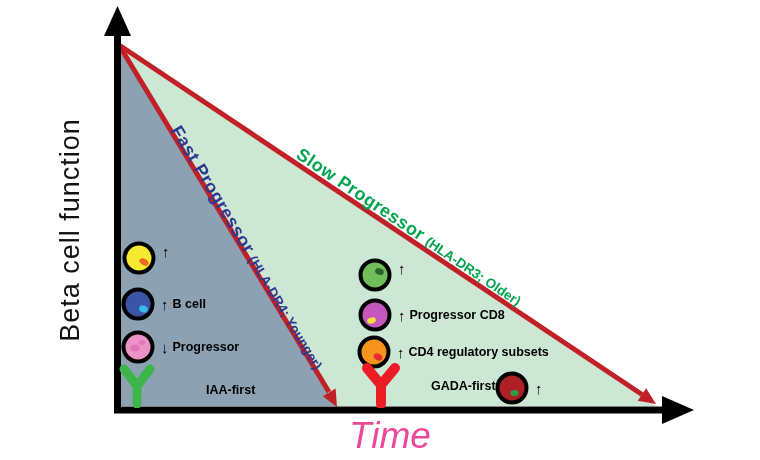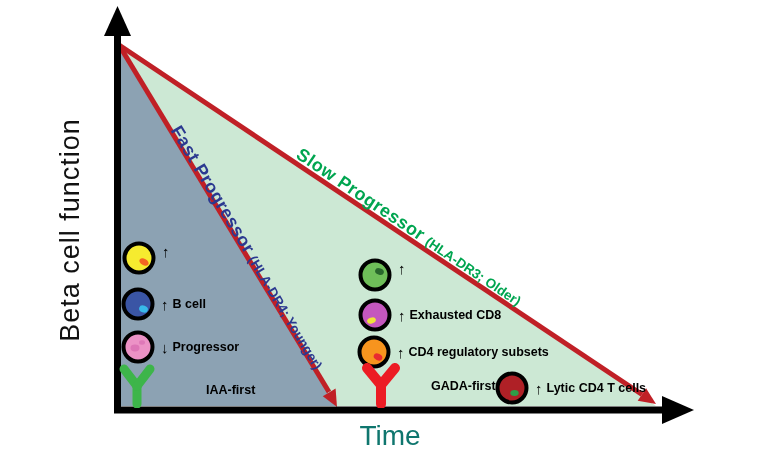--- a/index.html
+++ b/index.html
@@ -21,21 +21,21 @@
   .c-exh{fill:var(--exhausted-cd8);}    .cb-exh{fill:var(--exhausted-cd8-blob);}
   .c-cd4reg{fill:var(--cd4-reg);}       .cb-cd4reg{fill:var(--cd4-reg-blob);}
   .c-lytic{fill:var(--lytic-cd4);}      .cb-lytic{fill:var(--lytic-cd4-blob);}
   .ab-iaa{stroke:var(--iaa-antibody);}
   .ab-gada{stroke:var(--gada-antibody);}
 
   
   .ylabel{position:absolute;left:70px;top:230px;transform:translate(-50%,-50%) rotate(-90deg);
           font-size:27px;color:#111;white-space:nowrap;letter-spacing:1px;}
   .xlabel{position:absolute;left:390px;top:436px;transform:translate(-50%,-50%);
-          font-size:28px;color:#0f766e;}
+          font-size:37px;color:#ec4899;font-style:italic;}
   .traj-label{position:absolute;white-space:nowrap;font-weight:bold;transform-origin:0 0;}
   .traj-label .big{font-size:18px;letter-spacing:.5px;}
   .traj-label .small{font-size:13.5px;margin-left:5px;}
   .traj-label.fast{left:184px;top:122px;transform:rotate(59deg);color:var(--fast-label);}
   .traj-label.slow{left:304px;top:144px;transform:rotate(33.9deg);color:var(--slow-label);}
 
   .legend-row{position:absolute;display:flex;align-items:flex-start;gap:6px;color:#000;}
   .legend-row svg{flex:0 0 auto;display:block;}
   .ltext{display:flex;gap:4px;font-weight:bold;font-size:12.5px;line-height:15px;}
   .ltext .lbl{white-space:pre-line;}
@@ -127,21 +127,21 @@
     </div>
   </div>
 
   <div class="legend-row" style="left:358px;top:298px;">
     <svg width="34" height="34" viewBox="0 0 34 34">
       <circle class="c-exh cell-ring" cx="17" cy="17" r="14.5"></circle>
       <ellipse class="cb-exh" cx="13.5" cy="22.5" rx="4.5" ry="3" transform="rotate(-20 13.5 22.5)"></ellipse>
     </svg>
     <div class="ltext t1">
       <span class="arrow">↑</span>
-      <span class="lbl">Exhausted CD8</span>
+      <span class="lbl">Progressor CD8</span>
     </div>
   </div>
 
   <div class="legend-row" style="left:357px;top:335px;">
     <svg width="34" height="34" viewBox="0 0 34 34">
       <circle class="c-cd4reg cell-ring" cx="17" cy="17" r="14.5"></circle>
       <ellipse class="cb-cd4reg" cx="21" cy="22" rx="4.5" ry="3.2" transform="rotate(25 21 22)"></ellipse>
     </svg>
     <div class="ltext t1">
       <span class="arrow">↑</span>
@@ -158,17 +158,16 @@
   </svg>
   <div class="ab-label" style="left:431px;top:379px;">GADA-first</div>
 
   <div class="legend-row" style="left:495px;top:371px;">
     <svg width="34" height="34" viewBox="0 0 34 34">
       <circle class="c-lytic cell-ring" cx="17" cy="17" r="14.5"></circle>
       <ellipse class="cb-lytic" cx="19.5" cy="22" rx="4.2" ry="3"></ellipse>
     </svg>
     <div class="ltext t1">
       <span class="arrow">↑</span>
-      <span class="lbl">Lytic CD4 T cells</span>
     </div>
   </div>
 
 </div>
 
 </body></html>

